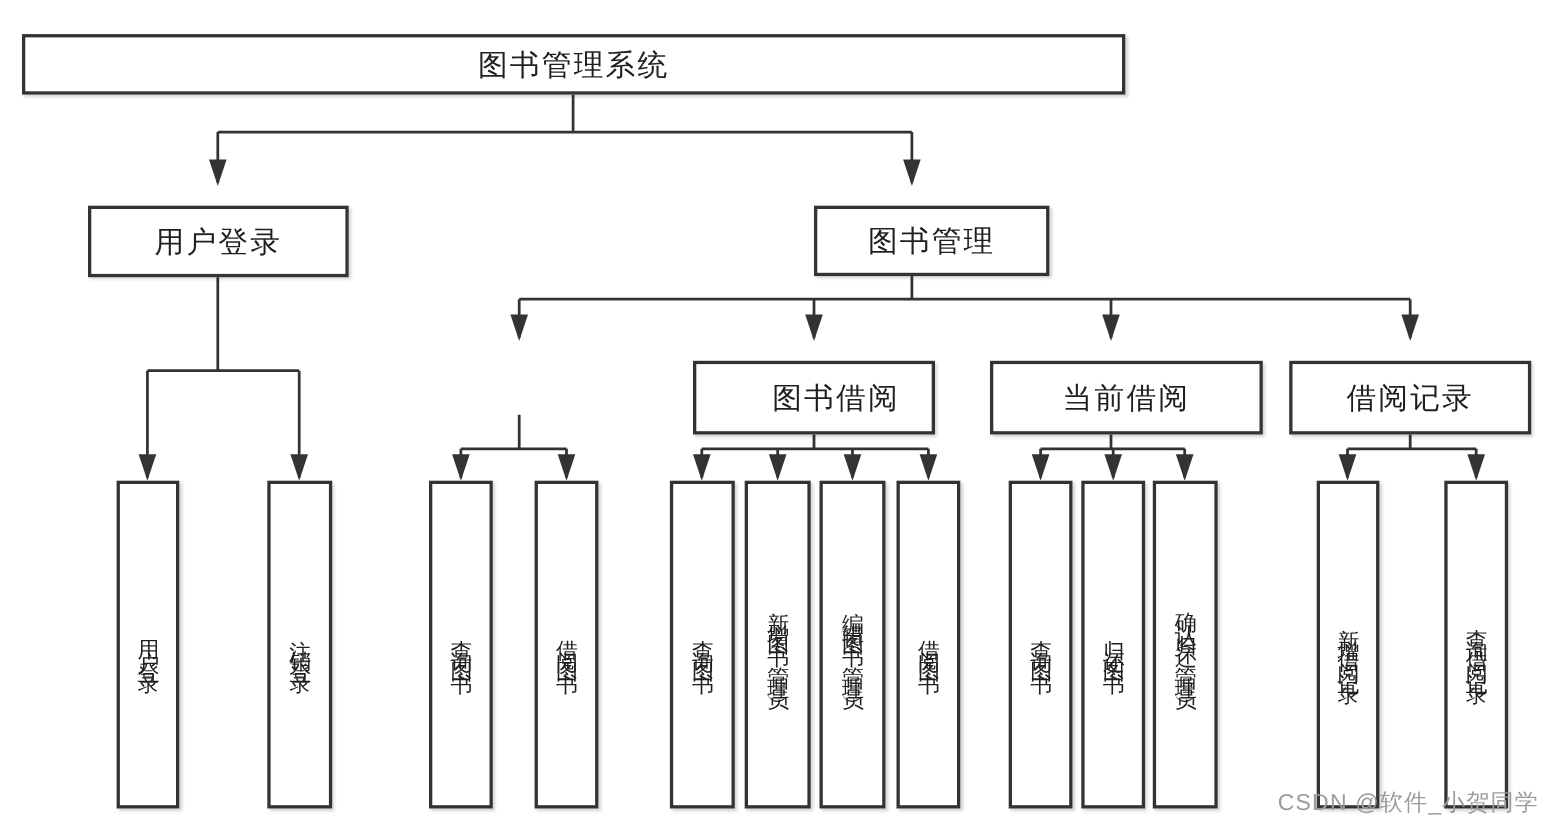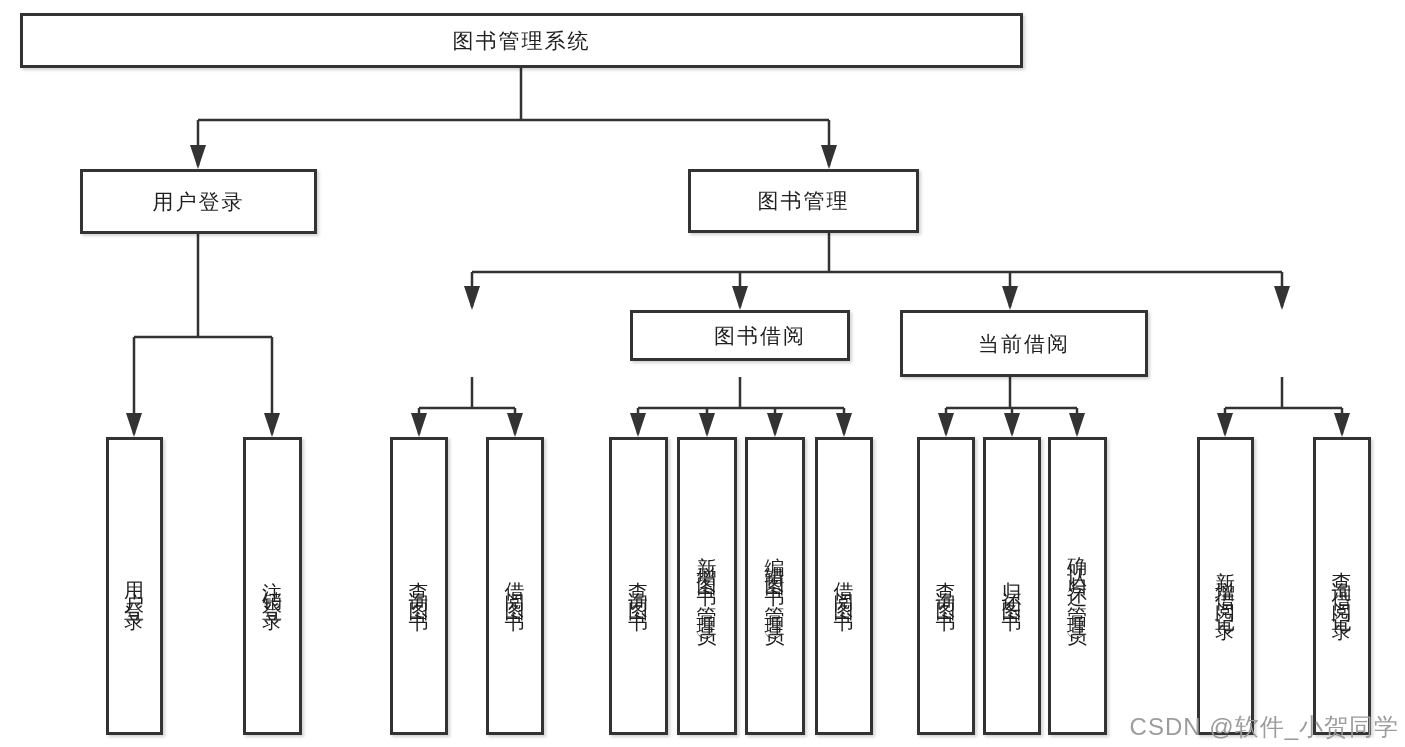--- a/index.html
+++ b/index.html
@@ -20,34 +20,34 @@
     position: absolute;
     box-sizing: border-box;
     background: #ffffff;
     border: 3px solid #333333;
     box-shadow: 2px 2px 3px rgba(0,0,0,0.18);
     display: flex;
     align-items: center;
     justify-content: center;
     color: #1f1f1f;
   }
-  .h-node { font-size: 21px; letter-spacing: 2px; white-space: nowrap; }
+  .h-node { font-size: 27px; letter-spacing: 2px; white-space: nowrap; margin-top: 18px; }
   .v-node span {
     writing-mode: vertical-rl;
     text-orientation: mixed;
     font-size: 20px;
     line-height: 1;
     letter-spacing: 10px;
     white-space: nowrap;
   }
   .watermark {
     position: absolute;
     right: 6px;
     bottom: 4px;
-    font-size: 24px;
+    font-size: 21px;
     color: #9c9c9c;
     letter-spacing: 1px;
     z-index: 5;
     white-space: nowrap;
   }
 </style>
 </head>
 <body>
 
 <div class="canvas">
@@ -81,24 +81,25 @@
       <polygon points="1004,413 1020,413 1012,437"></polygon>
       <polygon points="1069,413 1085,413 1077,437"></polygon>
       <polygon points="1217,413 1233,413 1225,437"></polygon>
       <polygon points="1334,413 1350,413 1342,437"></polygon>
     </g>
   </svg>
 
   <div class="node h-node" style="left:20px; top:13px; width:1003px; height:55px;">图书管理系统</div>
 
   <div class="node h-node" style="left:80px; top:169px; width:237px; height:65px;">用户登录</div>
-  <div class="node h-node" style="left:688px; top:169px; width:231px; height:64px;">图书管理</div>
+  <div class="node h-node" style="left:740px; top:169px; width:214px; height:64px;">图书管理</div>
 
-  <div class="node h-node" style="left:630px; top:310px; width:220px; height:51px;padding-left:40px;">图书借阅</div>
+  <div class="node h-node" style="left:630px; top:310px; width:220px; height:67px;padding-left:40px;">图书借阅</div>
   <div class="node h-node" style="left:900px; top:310px; width:248px; height:67px;">当前借阅</div>
+  <div class="node h-node" style="left:1172px; top:310px; width:220px; height:67px;">借阅记录</div>
 
   <div class="node v-node" style="left:106px; top:437px; width:57px; height:298px;">
     <span>用户登录</span>
   </div>
   <div class="node v-node" style="left:243px; top:437px; width:59px; height:298px;">
     <span>注销登录</span>
   </div>
 
   <div class="node v-node" style="left:390px; top:437px; width:58px; height:298px;">
     <span>查询图书</span>

